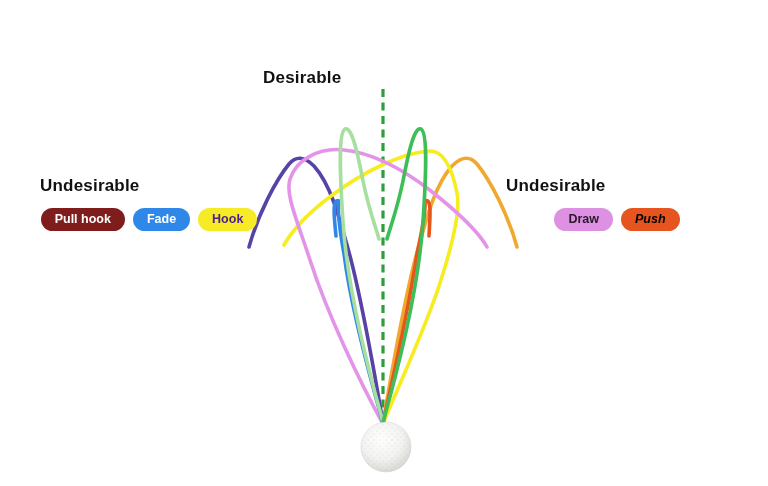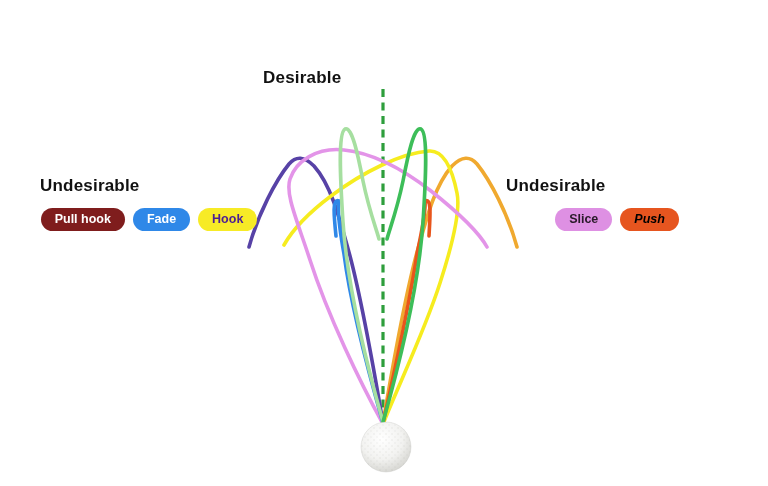--- a/index.html
+++ b/index.html
@@ -70,18 +70,18 @@
     <div class="pill-row">
       <span class="pill" style="background: #7f1d1d; color: rgb(255, 255, 255);">Pull hook</span>
       <span class="pill" style="background: rgb(47, 136, 232); color: rgb(255, 255, 255);">Fade</span>
       <span class="pill" style="background: rgb(247, 235, 38); color: #4c1d95;">Hook</span>
     </div>
   </div>
 
   <div class="group" style="left:506px;top:128px;width:222px;">
     <div class="group-title">Undesirable</div>
     <div class="pill-row">
-      <span class="pill" style="background: rgb(222, 144, 227); color: rgb(42, 26, 42);">Slice</span>
+      <span class="pill" style="background: rgb(222, 144, 227); color: rgb(42, 26, 42);">Draw</span>
       <span class="pill" style="background: rgb(230, 85, 31); color: #000000; font-style: italic;">Push</span>
     </div>
   </div>
 
 </div>
 
 </body></html>

